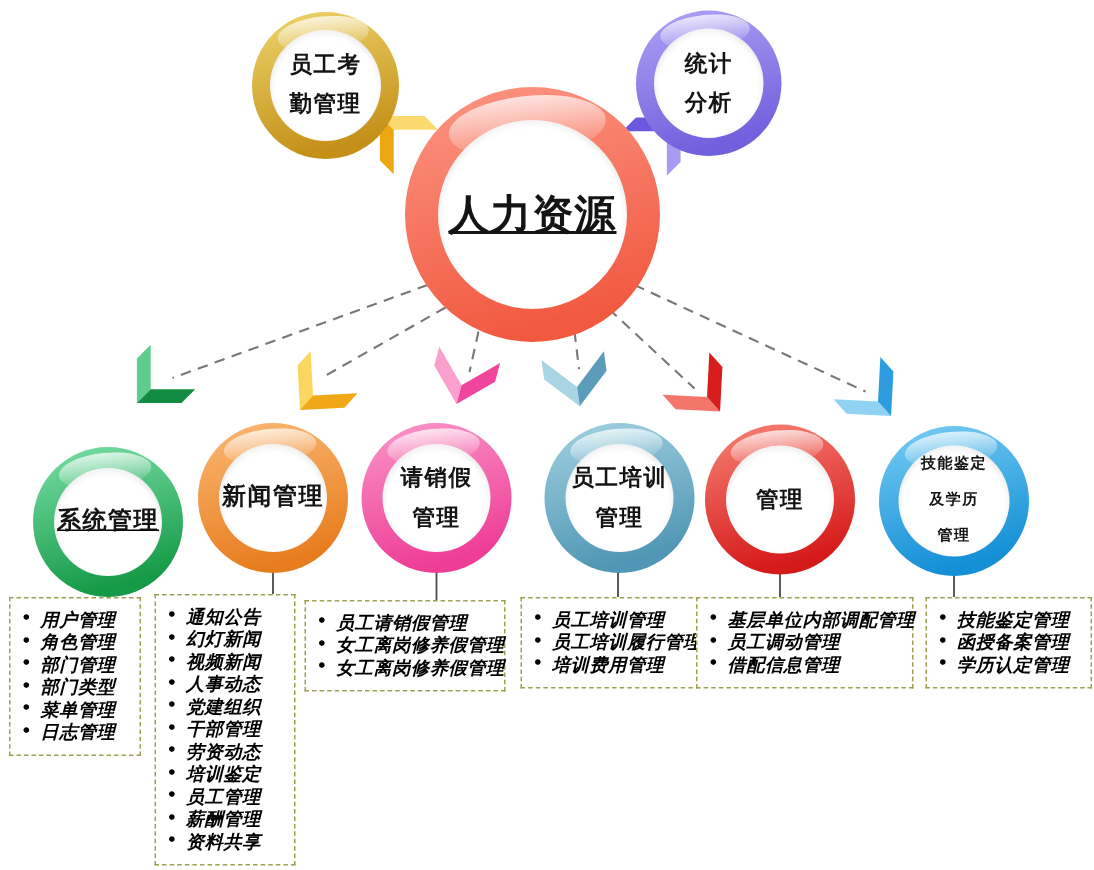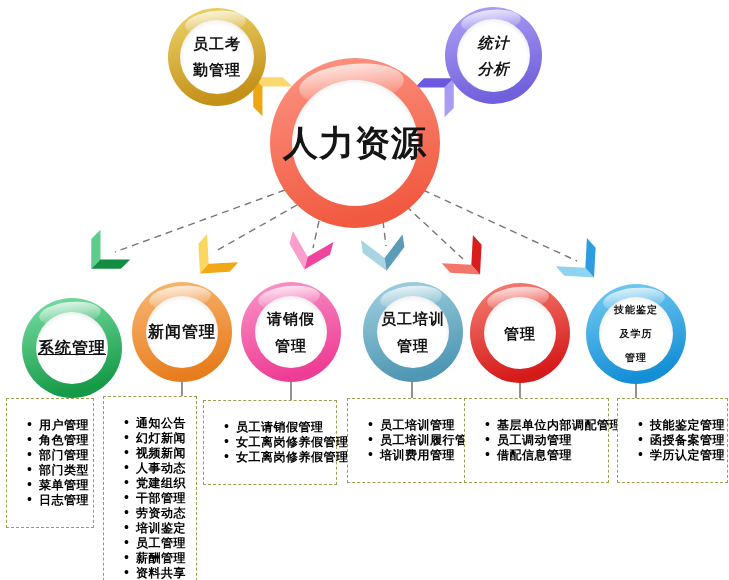--- a/index.html
+++ b/index.html
@@ -8,29 +8,29 @@
   .stage svg.wires{position:absolute;left:0;top:0;z-index:0;}
 
   
   .ring{position:absolute;border-radius:50%;display:flex;align-items:center;justify-content:center;
         background:linear-gradient(165deg,var(--cl) 10%,var(--cd) 85%);z-index:2;}
   .ring::before{content:"";position:absolute;inset:var(--t);background:#fff;border-radius:50%;
         box-shadow:inset 0 2px 4px rgba(0,0,0,.10);}
   .ring::after{content:"";position:absolute;left:17%;top:3.5%;width:62%;height:24%;border-radius:50%;
         background:linear-gradient(rgba(255,255,255,.75),rgba(255,255,255,0));transform:rotate(-6deg);}
   .lbl{position:relative;z-index:3;text-align:center;color:#141414;font-weight:bold;letter-spacing:1px;}
-  .lbl-main{font-size:35px;line-height:30px;}
+  .lbl-main{font-size:27px;line-height:30px;text-decoration:underline;}
   .lbl-sat{font-size:15px;line-height:26px;}
   .lbl-one{font-size:16px;line-height:20px;}
   .lbl-two{font-size:15px;line-height:27px;}
   .lbl-three{font-size:10px;line-height:24px;}
 
   
   .box{position:absolute;box-sizing:border-box;border:1px dashed #9f9f52;background:#fff;z-index:2;}
-  .box ul{margin:12px;padding:7px 3px 7px 7px;list-style:none;}
+  .box ul{margin:0;padding:7px 3px 7px 7px;list-style:none;font-style:italic;}
   .box li{position:relative;padding-left:13px;font-family:"Liberation Serif",serif;font-weight:bold;
         font-size:12px;line-height:15px;color:#000;letter-spacing:.5px;white-space:nowrap;}
   .box li::before{content:"\2022";position:absolute;left:1px;top:-1px;font-size:14px;}
 </style>
 </head>
 <body>
 
 <div class="stage">
 
   <svg class="wires" width="729" height="580" viewBox="0 0 729 580">
@@ -88,21 +88,21 @@
   <div class="ring" style="left:270px;top:58px;width:170px;height:170px;--t:22px;--cl:#fb8f7c;--cd:#f15a41;">
     <div class="lbl lbl-main">人力资源</div>
   </div>
 
   <div class="ring" style="left:168px;top:8px;width:98px;height:98px;--t:12px;--cl:#e9cd62;--cd:#c49018;">
     <div class="lbl lbl-sat">
         <div>员工考</div>
         <div>勤管理</div>
       </div>
   </div>
-  <div class="ring" style="left:445px;top:7px;width:97px;height:97px;font-style:italic;--t:12px;--cl:#a79bf2;--cd:#7160dd;">
+  <div class="ring" style="left:424px;top:7px;width:97px;height:97px;--t:12px;--cl:#a79bf2;--cd:#7160dd;">
     <div class="lbl lbl-sat">
         <div>统计</div>
         <div>分析</div>
       </div>
   </div>
 
   <div class="ring" style="left:22px;top:298px;width:100px;height:100px;text-decoration:underline;--t:14px;--cl:#6fd79b;--cd:#159a47;">
     <div class="lbl lbl-one">
         <div>系统管理</div>
       </div>

